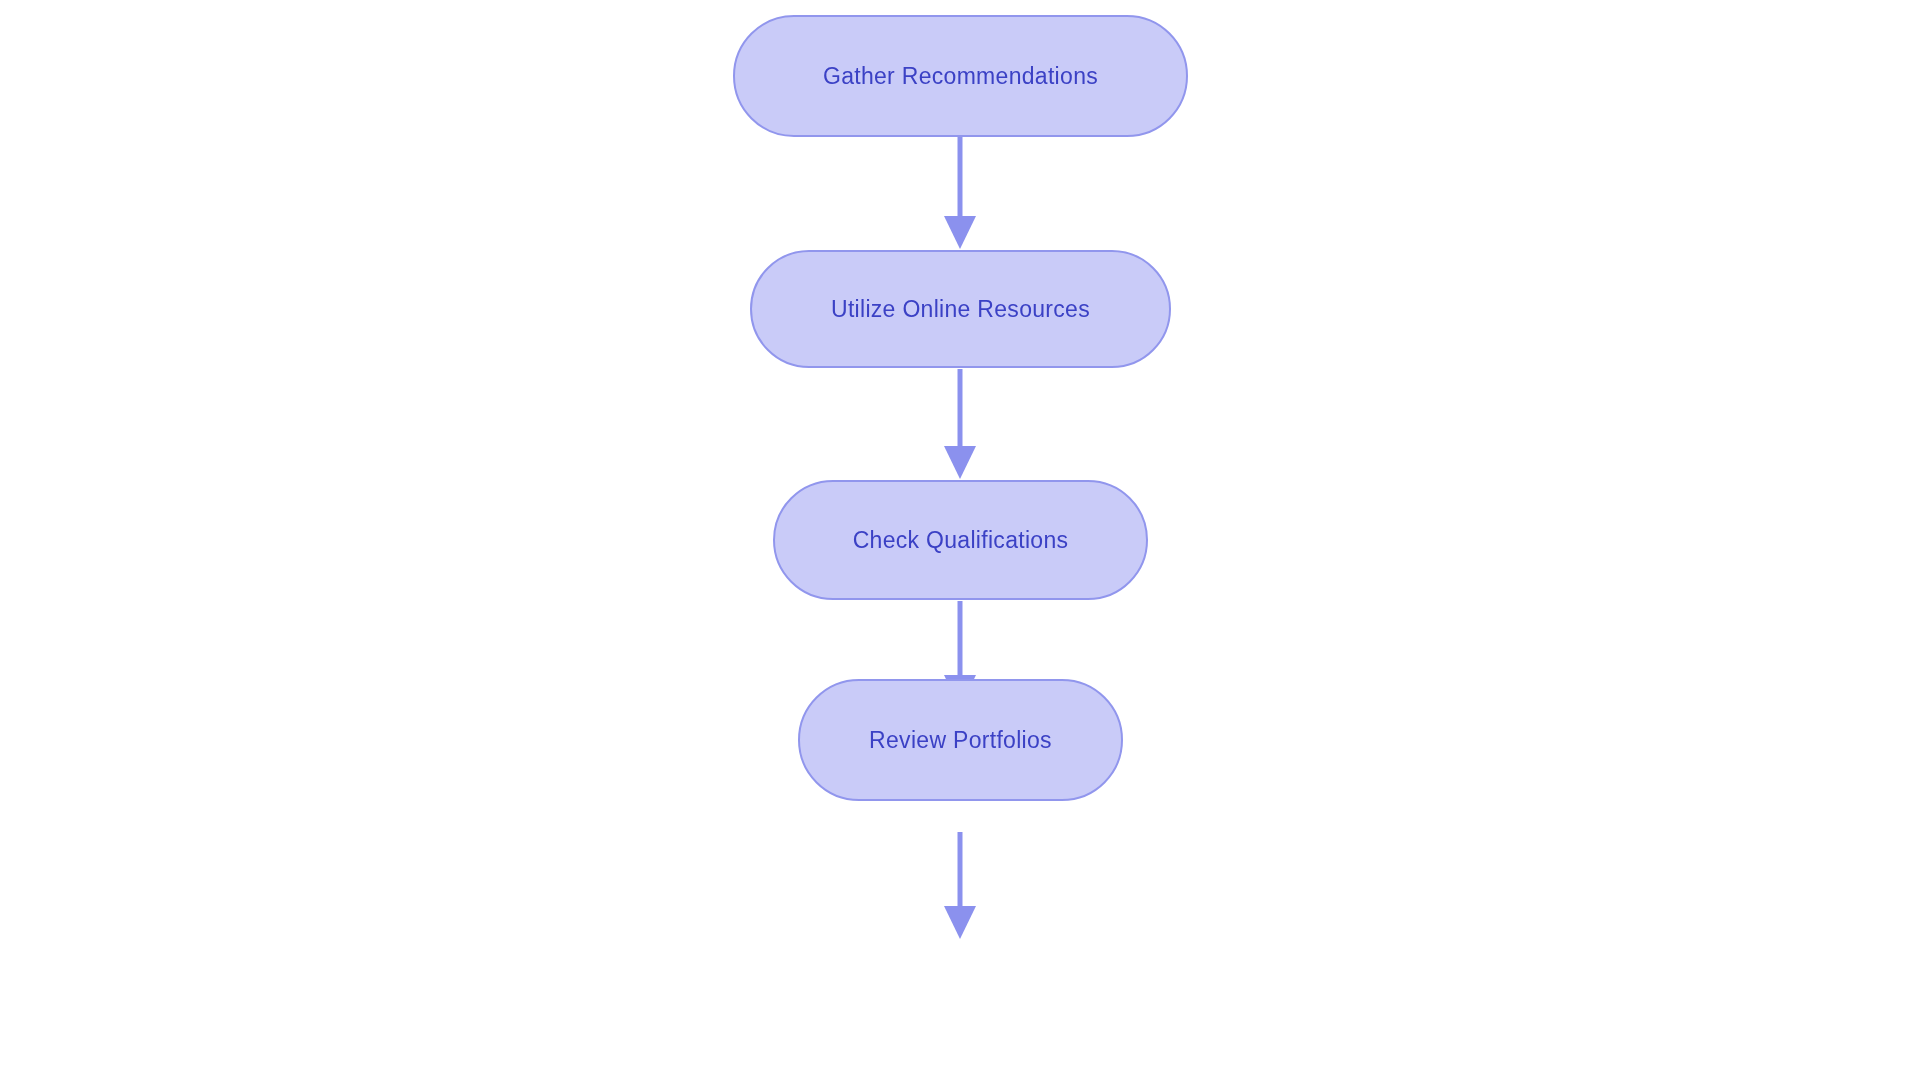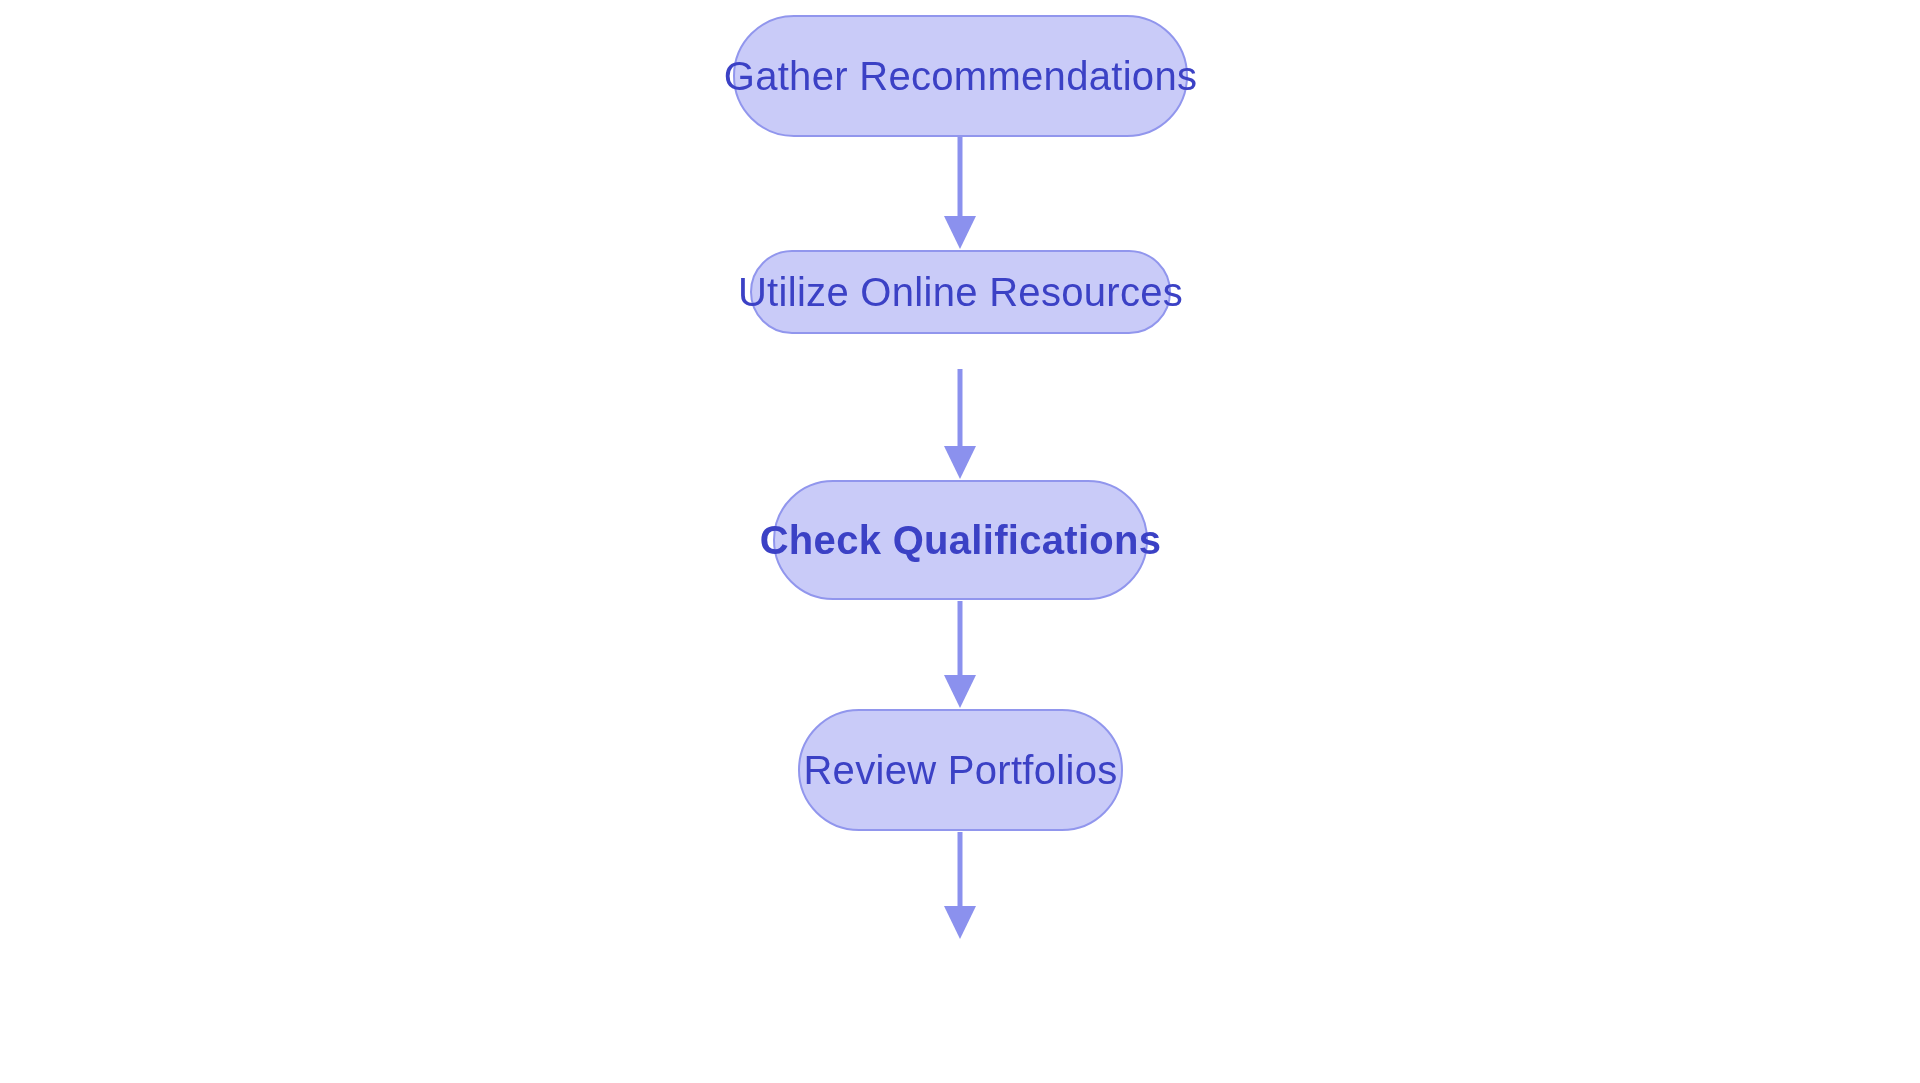--- a/index.html
+++ b/index.html
@@ -25,29 +25,29 @@
   }
   .flow-node {
     position: absolute;
     display: flex;
     align-items: center;
     justify-content: center;
     background: var(--node-fill);
     border: 2px solid var(--node-border);
     border-radius: 61px;
     color: var(--node-text);
-    font-size: 40px;
+    font-size: 23px;
     letter-spacing: 0.3px;
     text-align: center;
     white-space: nowrap;
   }
   .node-1 { left: 733px; top: 15px;  width: 455px; height: 122px; }
-  .node-2 { left: 750px; top: 250px; width: 421px; height: 84px; }
-  .node-3 { left: 773px; top: 480px; width: 375px; height: 120px; font-weight: bold; }
-  .node-4 { left: 798px; top: 709px; width: 325px; height: 122px; }
+  .node-2 { left: 750px; top: 250px; width: 421px; height: 118px; }
+  .node-3 { left: 773px; top: 480px; width: 375px; height: 120px; }
+  .node-4 { left: 798px; top: 679px; width: 325px; height: 122px; }
   .node-5 { left: 742px; top: 940px; width: 434px; height: 122px; }
   .flow-arrow {
     position: absolute;
     left: 940px;
     width: 40px;
     display: block;
   }
   .arrow-1 { top: 137px; height: 112px; }
   .arrow-2 { top: 369px; height: 110px; }
   .arrow-3 { top: 601px; height: 107px; }

